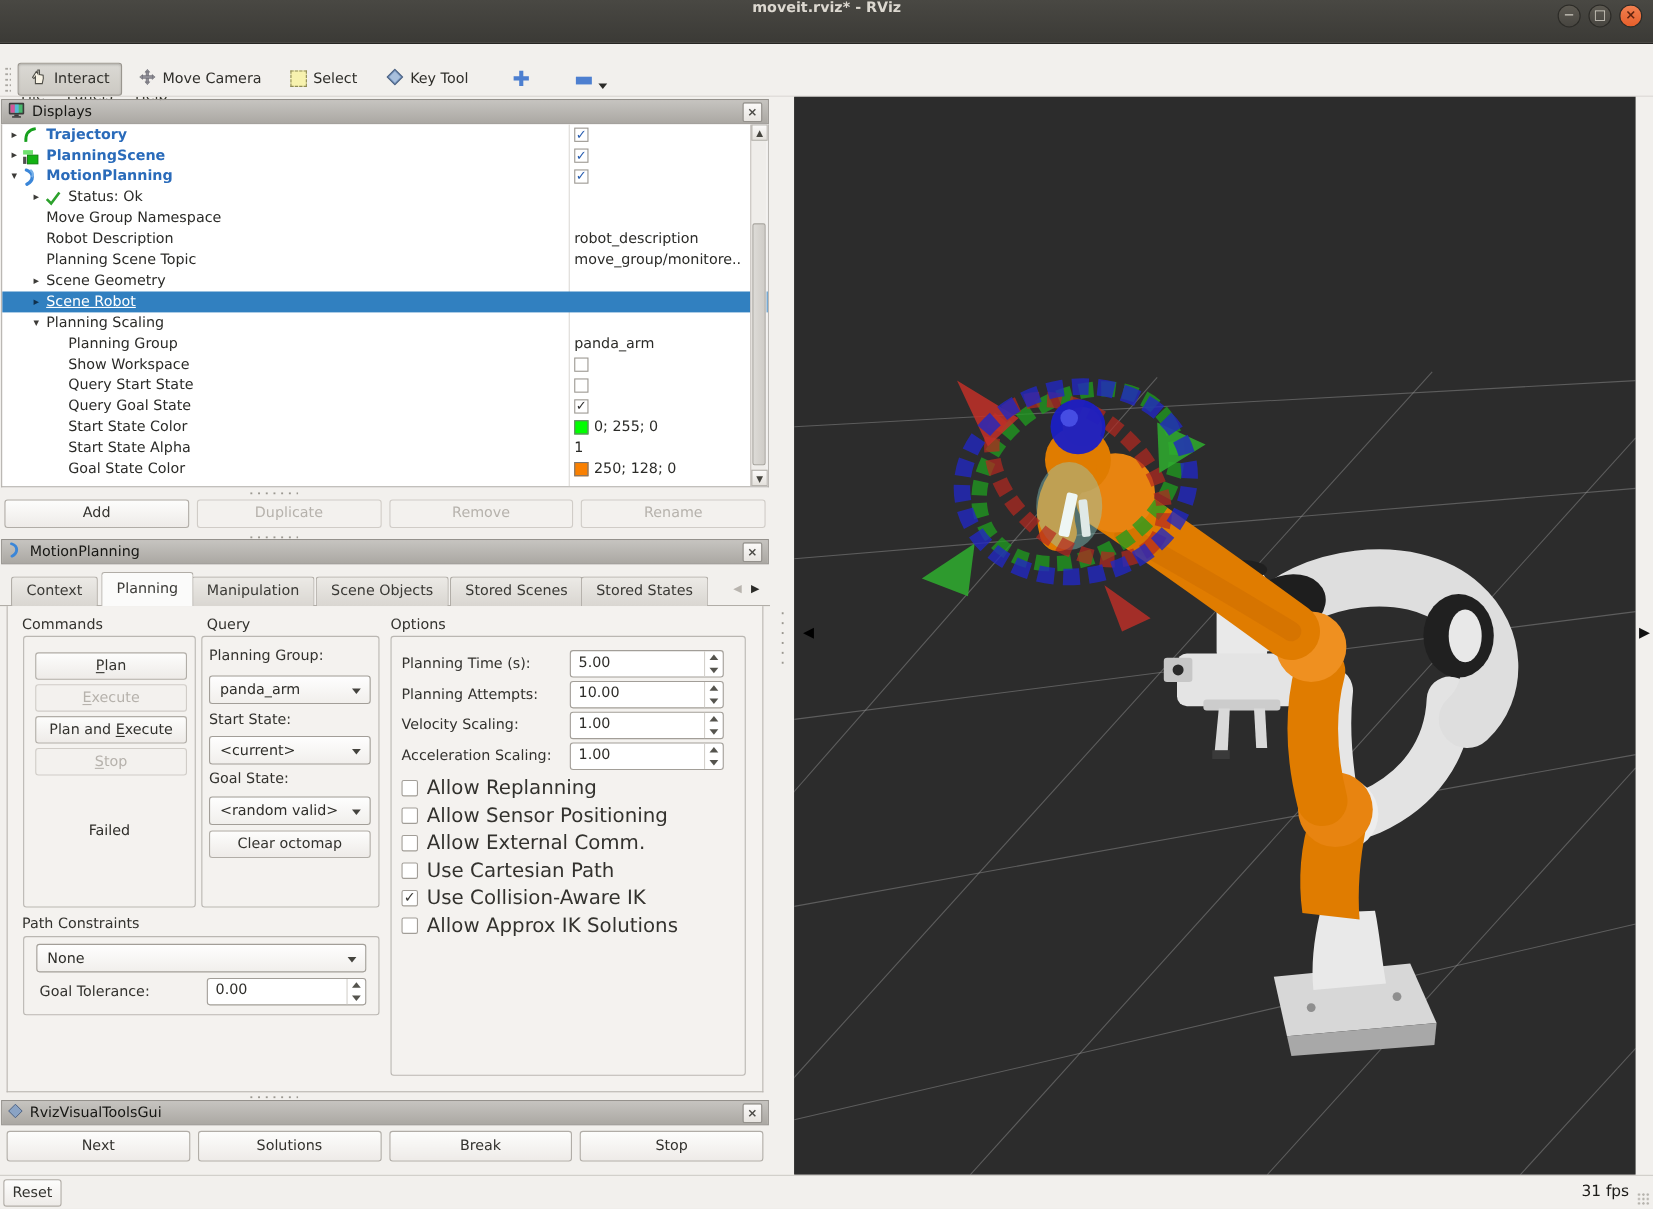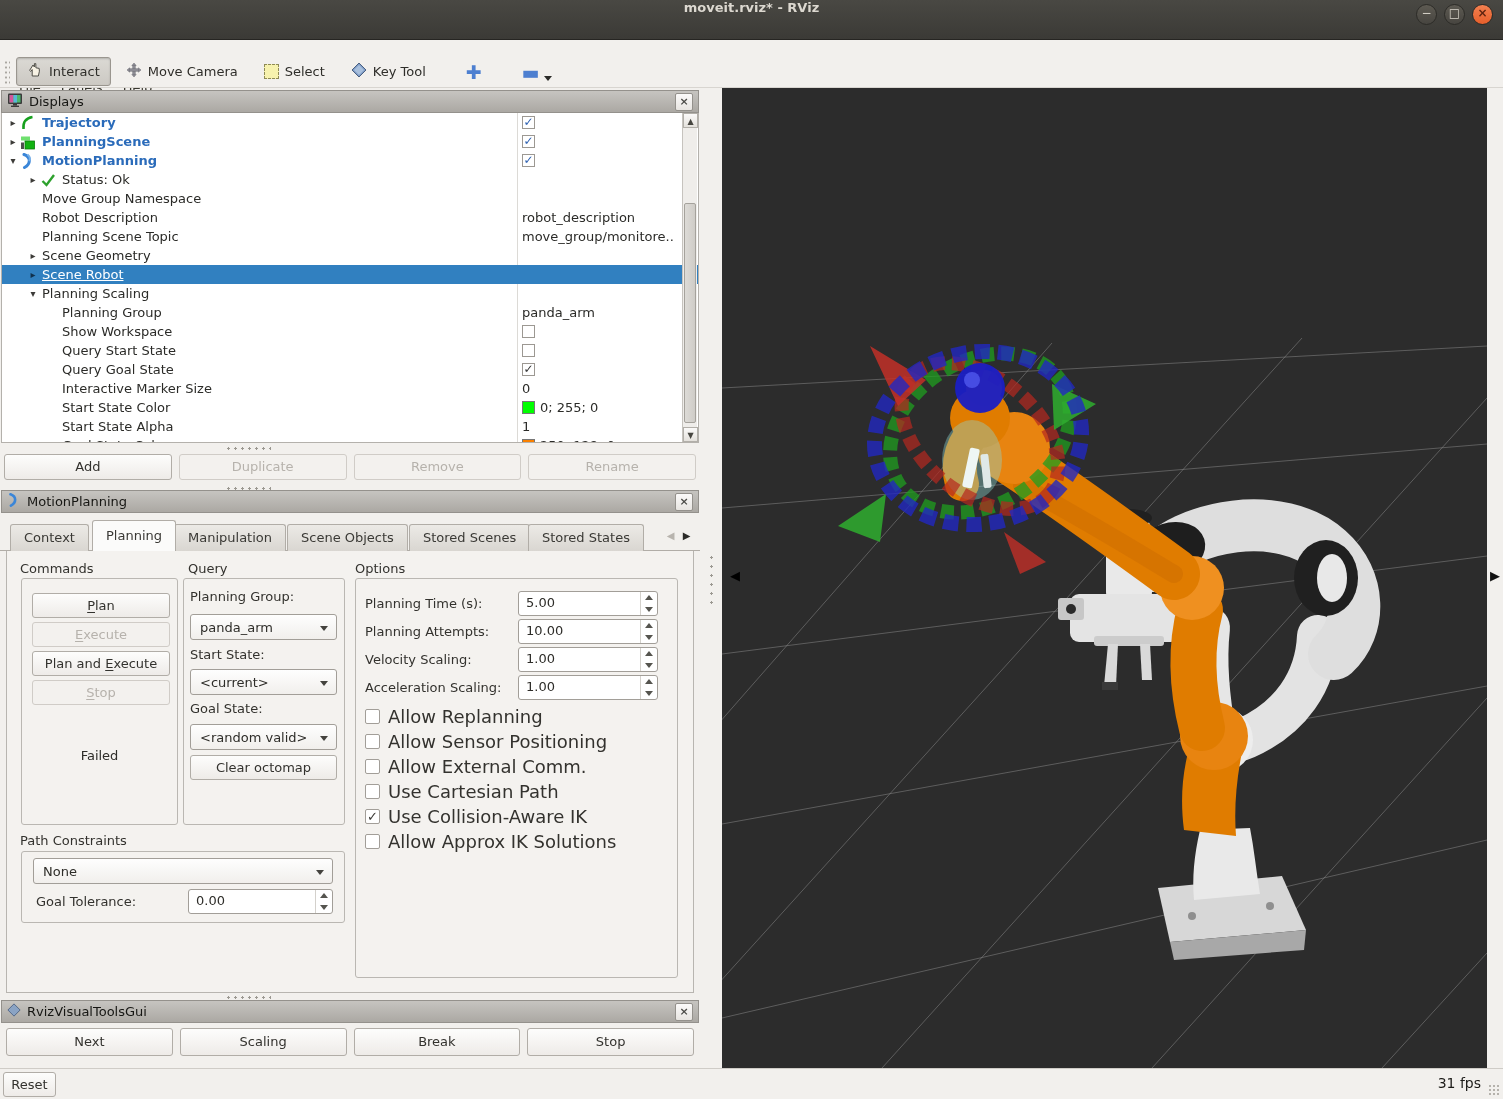--- a/index.html
+++ b/index.html
@@ -351,26 +351,20 @@
           <span class="tind i2"></span>
             <span class="exp"></span>
           <span class="tlabel">Query Goal State</span>
           <span class="tval">
               <span class="tcheck dark on"></span>
             </span>
         </div>
         <div class="trow">
           <span class="tind i2"></span>
             <span class="exp"></span>
-          <span class="tlabel">Interactive Marker Size</span>
-          <span class="tval">0</span>
-        </div>
-        <div class="trow">
-          <span class="tind i2"></span>
-            <span class="exp"></span>
           <span class="tlabel">Start State Color</span>
           <span class="tval">
               <span class="swatch" style="background: rgb(0, 255, 0);"></span>
               <span>0; 255; 0</span>
             </span>
         </div>
         <div class="trow">
           <span class="tind i2"></span>
             <span class="exp"></span>
           <span class="tlabel">Start State Alpha</span>
@@ -548,21 +542,21 @@
 
       <div class="panel-header" style="top:912px;">
         <span><svg width="14" height="14" viewBox="0 0 16 16">
               <path d="M8 1 L15 8 L8 15 L1 8 Z" fill="#8aa3c4" stroke="#4a6081" stroke-width="1"></path>
             </svg></span>
         <span class="panel-title">RvizVisualToolsGui</span>
         <span class="panel-close">×</span>
       </div>
       <div class="rvt-buttons">
         <div class="btn">Next</div>
-        <div class="btn">Scaling</div>
+        <div class="btn">Solutions</div>
         <div class="btn">Break</div>
         <div class="btn">Stop</div>
       </div>
     </div>
 
     <div class="gutter">
       <div class="v-handle"></div>
     </div>
 
     <div class="viewport">

